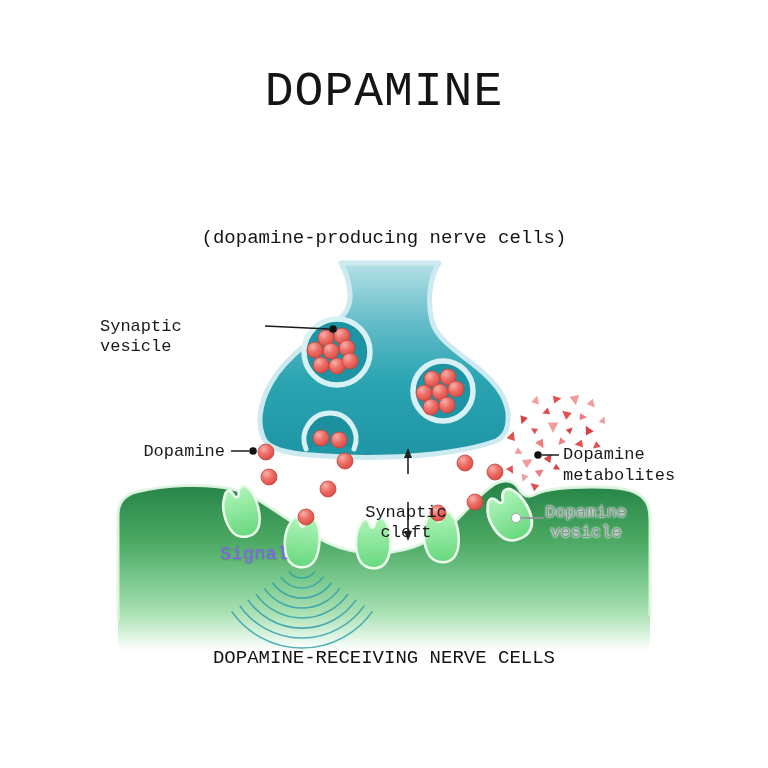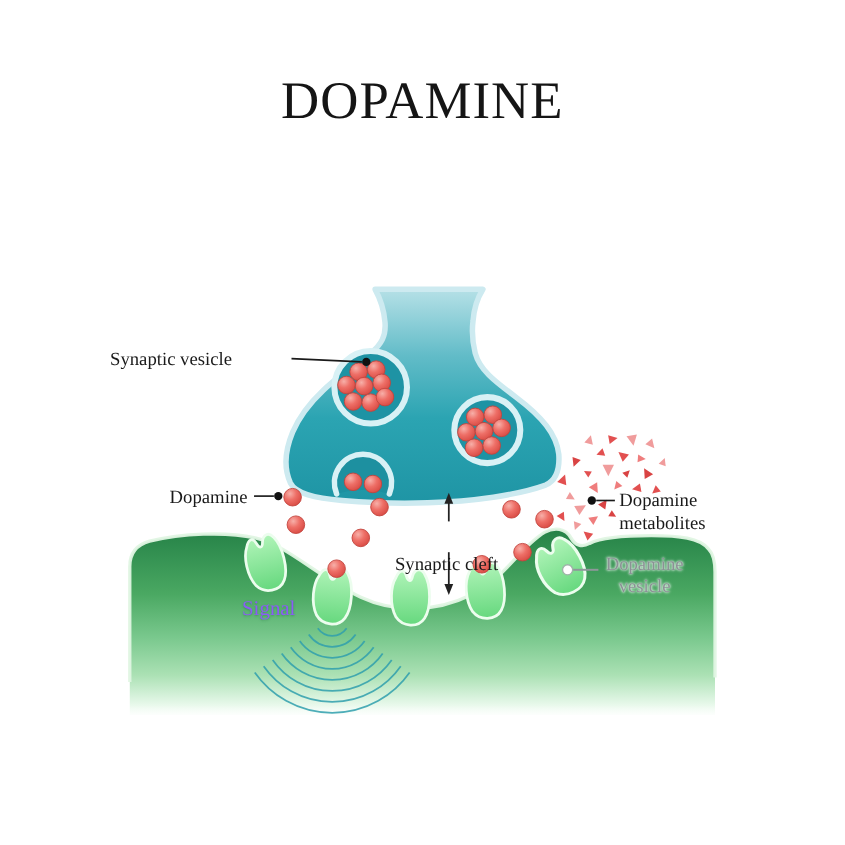--- a/index.html
+++ b/index.html
@@ -1,18 +1,18 @@
 <!DOCTYPE html>
 <html><head>
 <meta charset="utf-8">
 <style>
   html,body{margin:0;padding:0;}
   .canvas{
     position:relative;width:768px;height:768px;background:#ffffff;overflow:hidden;
-    font-family:Liberation Serif, serif;color:#1a1a1a;
+    font-family:Liberation Mono, monospace;color:#1a1a1a;
   }
   .art{position:absolute;left:0;top:0;}
   .lbl{position:absolute;line-height:1.18;}
   .title{top:64px;left:0;width:768px;text-align:center;font-size:48px;letter-spacing:1px;color:#151515;}
   .sub1{top:205px;left:0;width:768px;text-align:center;font-size:19px;color:#151515;}
   .sub2{top:227px;left:0;width:768px;text-align:center;font-size:19px;color:#151515;}
   .caption{top:647px;left:0;width:768px;text-align:center;font-size:19px;color:#151515;}
   .lbl-vesicle{top:317px;left:100px;width:160px;text-align:left;font-size:17px;}
   .lbl-dopamine{top:442px;left:100px;width:125px;text-align:right;font-size:17px;}
   .lbl-cleft{top:503px;left:346px;width:120px;text-align:center;font-size:17px;}
@@ -177,30 +177,32 @@
         <line x1="542" y1="455" x2="559" y2="455" stroke="#1a1a1a" stroke-width="1.5"></line>
       </g>
       <g>
         <line x1="521" y1="518" x2="544" y2="518" stroke="#8f979a" stroke-width="1.8"></line>
         <circle cx="516" cy="518" r="4.6" fill="#ffffff" stroke="#9fb3a8" stroke-width="1.2"></circle>
       </g>
     </g>
   </svg>
 
   <div class="lbl title">DOPAMINE</div>
+  <div class="lbl sub2">(dopamine-producing nerve cells)</div>
 
   <div class="lbl lbl-vesicle">Synaptic vesicle</div>
   <div class="lbl lbl-dopamine">Dopamine</div>
   <div class="lbl lbl-cleft">Synaptic cleft</div>
 
   <div class="lbl lbl-metabolites">
     <div>Dopamine</div>
     <div>metabolites</div>
   </div>
 
   <div class="lbl lbl-receptor">
     <div>Dopamine</div>
     <div>vesicle</div>
   </div>
 
   <div class="lbl lbl-signal">Signal</div>
 
+  <div class="lbl caption">DOPAMINE-RECEIVING NERVE CELLS</div>
 </div>
 
 </body></html>

